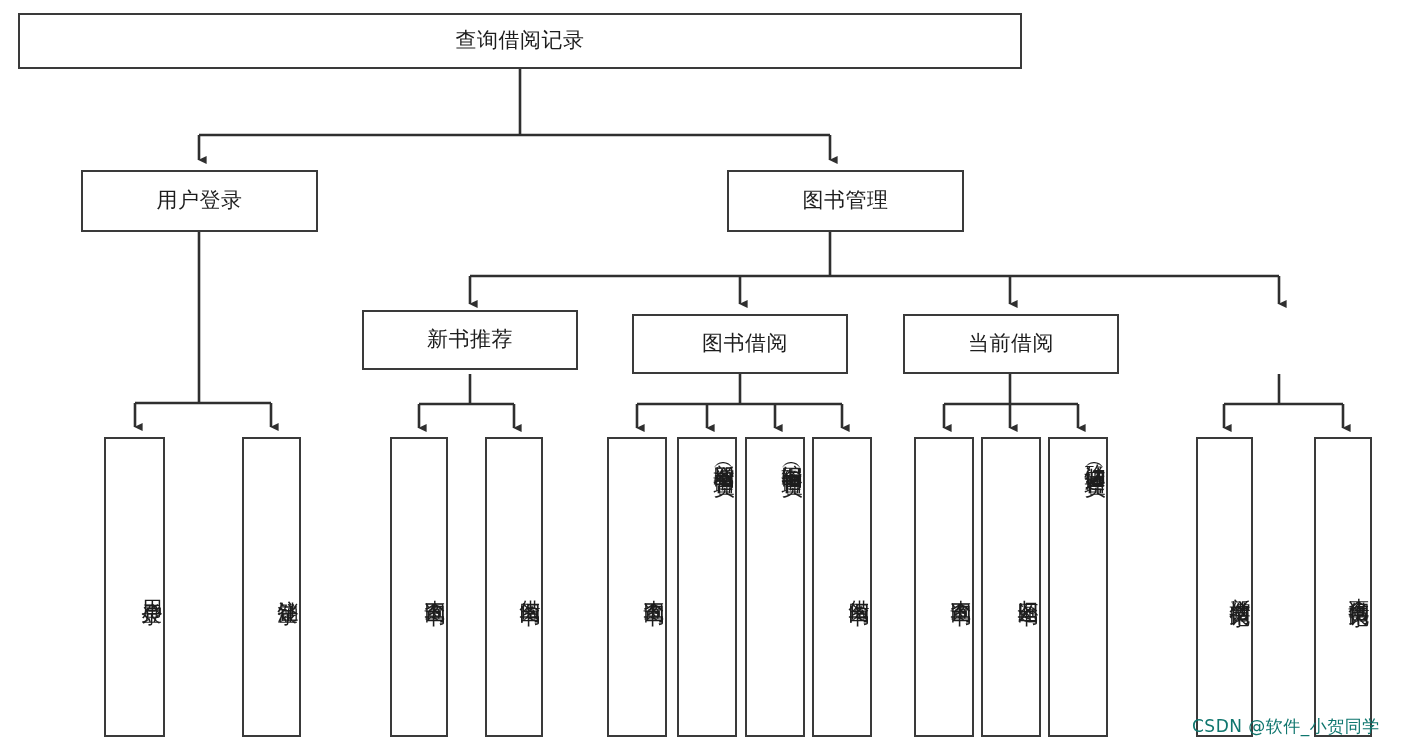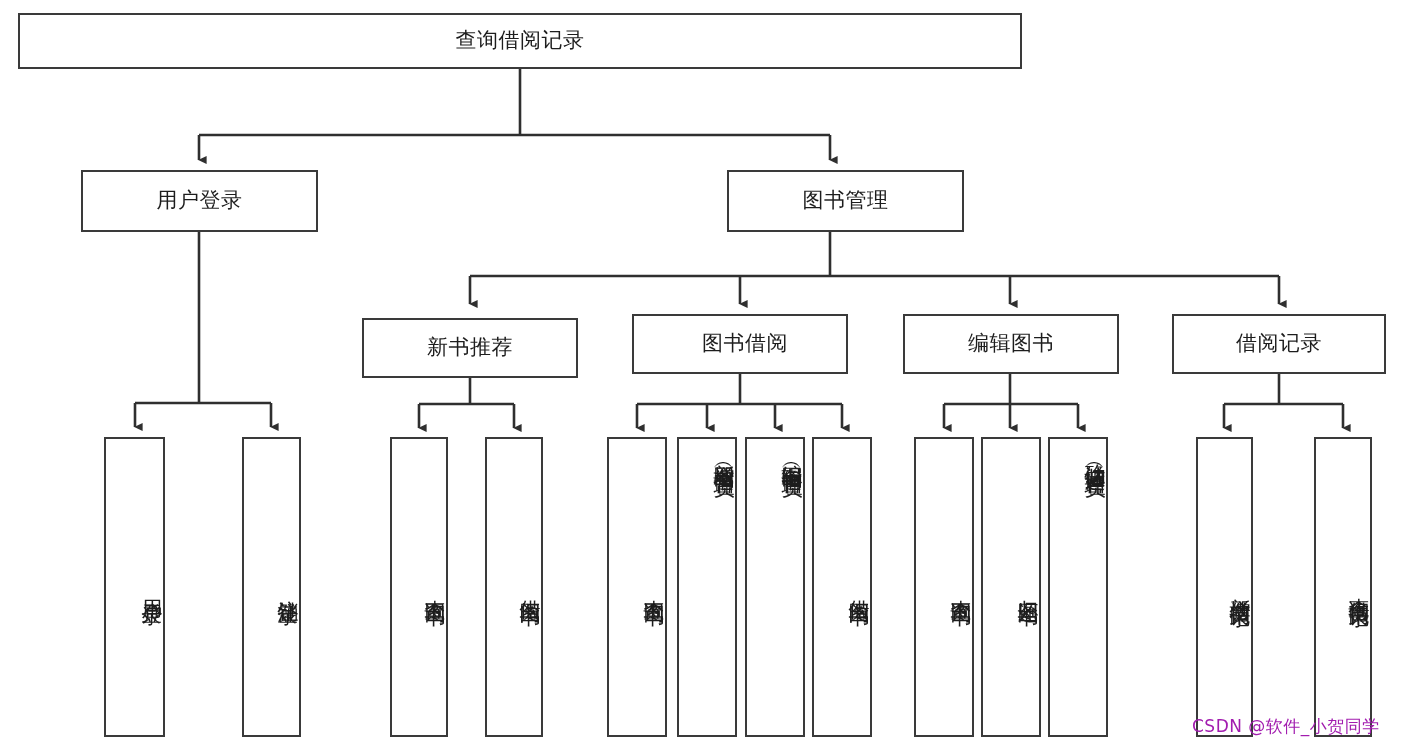--- a/index.html
+++ b/index.html
@@ -50,21 +50,21 @@
     letter-spacing: 2px;
     padding: 8px 0;
     align-items: flex-start;
     justify-content: center;
   }
   .node.vert.toppad {
     align-items: flex-start;
   }
   .watermark {
     position: absolute;
-    color: #a21caf;
+    color: #0f766e;
     font-size: 17px;
     white-space: nowrap;
     letter-spacing: 0.5px;
     font-family: "DejaVu Sans", "Liberation Sans", sans-serif;
   }
 </style>
 </head>
 <body>
 
 <div id="canvas">
@@ -124,31 +124,28 @@
     <span>查询借阅记录</span>
   </div>
 
   <div class="node horiz" style="left:81px; top:170px; width:237px; height:62px;">
     <span>用户登录</span>
   </div>
   <div class="node horiz" style="left:727px; top:170px; width:237px; height:62px;">
     <span>图书管理</span>
   </div>
 
-  <div class="node horiz" style="left:362px; top:318px; width:216px; height:60px;">
+  <div class="node horiz" style="left:362px; top:310px; width:216px; height:60px;">
     <span>新书推荐</span>
   </div>
   <div class="node horiz" style="left:632px; top:314px; width:216px; height:60px;padding-left:16px;">
     <span>图书借阅</span>
   </div>
   <div class="node horiz" style="left:903px; top:314px; width:216px; height:60px;">
-    <span>编辑图书</span>
-  </div>
-  <div class="node horiz" style="left:1172px; top:314px; width:214px; height:60px;">
-    <span>借阅记录</span>
+    <span>当前借阅</span>
   </div>
 
   <div class="node vert" style="left:104px; top:437px; width:61px; height:300px; justify-content:center;">
     <span>用户登录</span>
   </div>
   <div class="node vert" style="left:242px; top:437px; width:59px; height:300px; justify-content:center;">
     <span>注销登录</span>
   </div>
 
   <div class="node vert" style="left:390px; top:437px; width:58px; height:300px; justify-content:center;">

